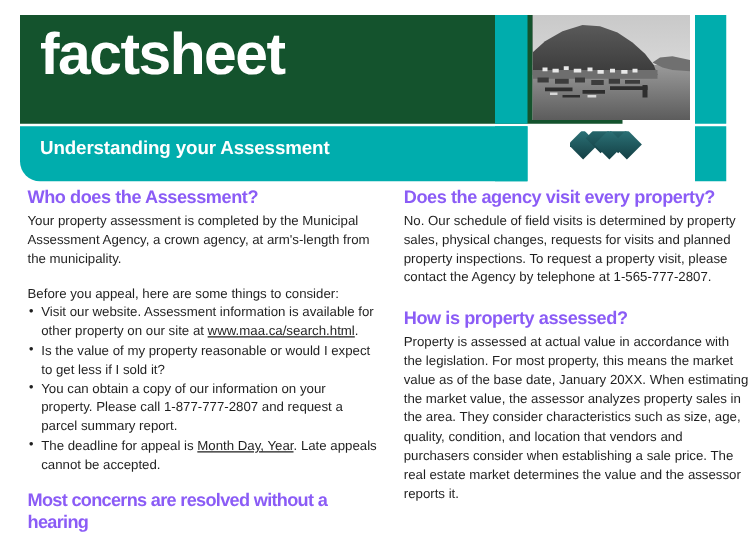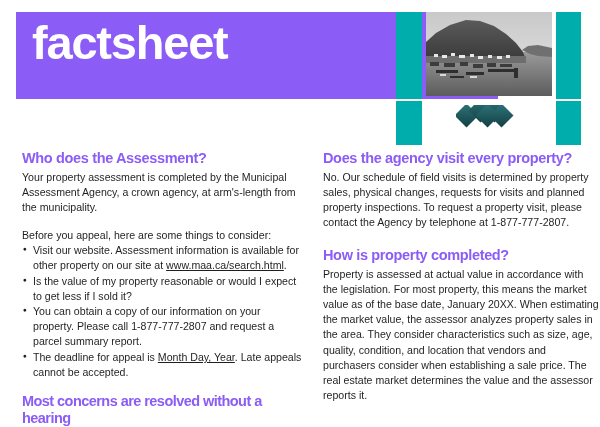--- a/index.html
+++ b/index.html
@@ -24,21 +24,21 @@
     height: 148px;
   }
 
   
   .title-block {
     position: absolute;
     left: 16px;
     top: 12px;
     width: 482px;
     height: 87px;
-    background: #8b5cf6;
+    background: #14532d;
   }
   .title-text {
     position: absolute;
     left: 16px;
     top: 7px;
     font-size: 47px;
     font-weight: bold;
     letter-spacing: -1.2px;
     color: #ffffff;
     line-height: 1;
@@ -160,20 +160,23 @@
 </style>
 </head>
 <body>
 
 <div class="header">
 
   <div class="title-block">
     <div class="title-text">factsheet</div>
   </div>
 
+  <div class="subtitle-block">
+    <div class="subtitle-text">Understanding your Assessment</div>
+  </div>
 
   <div class="bar bar-inner-top"></div>
   <div class="bar bar-inner-bot"></div>
   <div class="bar bar-outer-top"></div>
   <div class="bar bar-outer-bot"></div>
 
   <div class="photo">
     <svg width="126" height="84" viewBox="0 0 126 84">
       <defs>
         <linearGradient id="sky" x1="0" y1="0" x2="0" y2="1">
@@ -270,23 +273,23 @@
       <h2 class="section-heading tight">Most concerns are resolved without a hearing</h2>
 
     </div>
 
   </div>
 
   <div class="col col-right">
 
     <div class="section gap-lg">
       <h2 class="section-heading">Does the agency visit every property?</h2>
-      <p class="body">No. Our schedule of field visits is determined by property sales, physical changes, requests for visits and planned property inspections.  To request a property visit, please contact the Agency by telephone at 1-877-777-2807.</p>
-    </div>
-
-    <div class="section">
-      <h2 class="section-heading">How is property completed?</h2>
+      <p class="body">No. Our schedule of field visits is determined by property sales, physical changes, requests for visits and planned property inspections.  To request a property visit, please contact the Agency by telephone at 1-565-777-2807.</p>
+    </div>
+
+    <div class="section">
+      <h2 class="section-heading">How is property assessed?</h2>
       <p class="body">Property is assessed at actual value in accordance with the legislation. For most property, this means the market value as of the base date, January 20XX.  When estimating the market value, the assessor analyzes property sales in the area. They consider characteristics such as size, age, quality, condition, and location that vendors and purchasers consider when establishing a sale price. The real estate market determines the value and the assessor reports it.</p>
     </div>
 
   </div>
 
 </div>
 
 </body></html>

